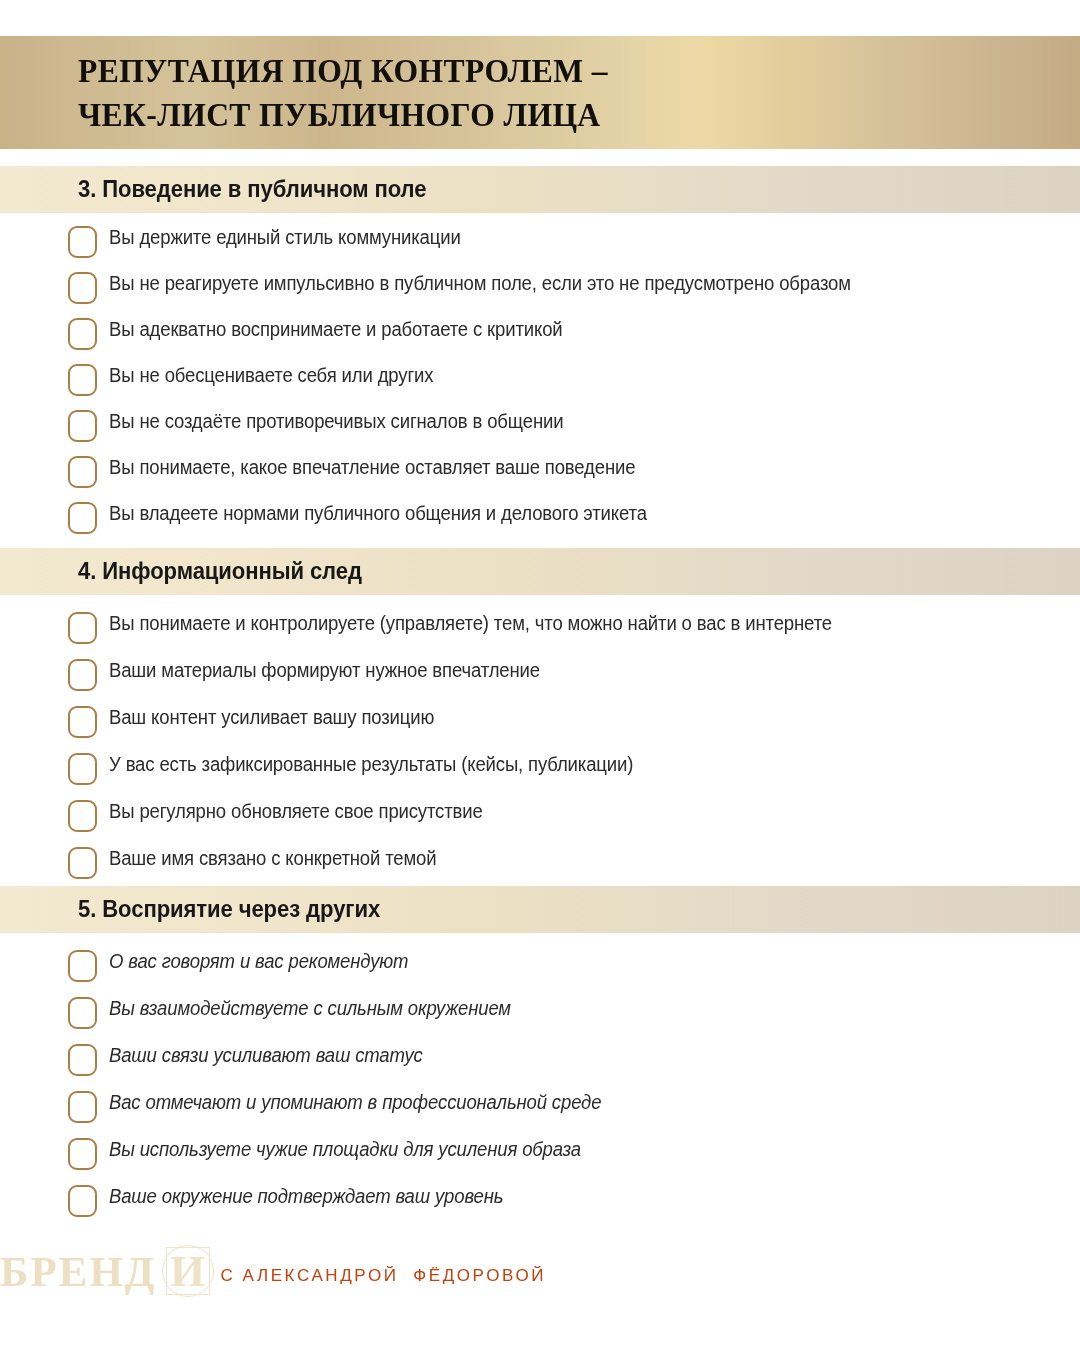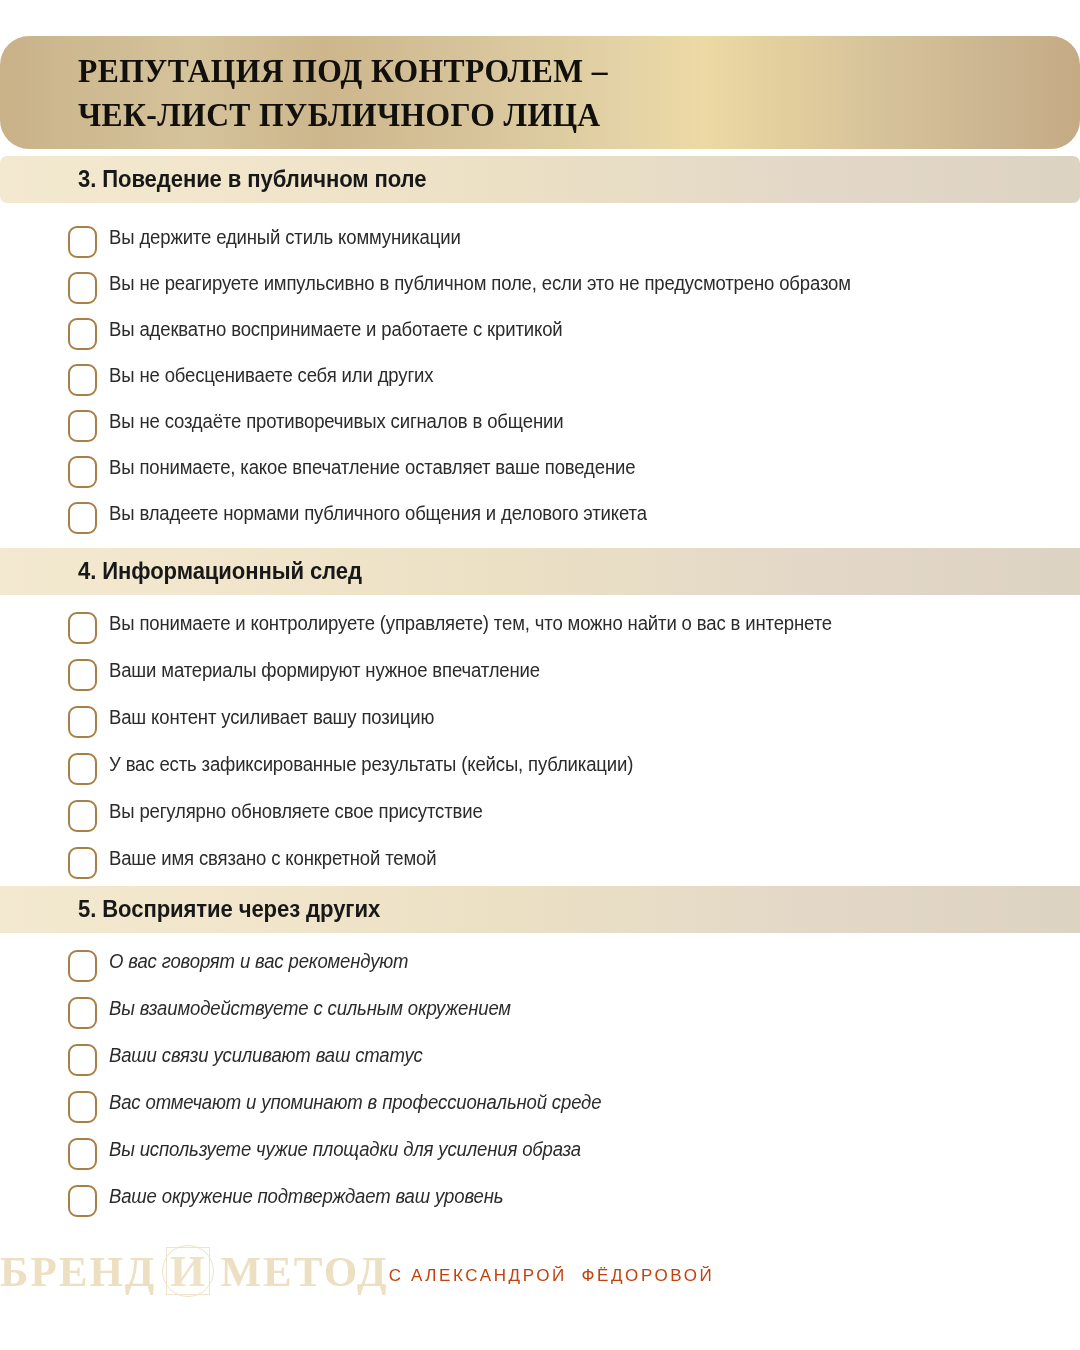--- a/index.html
+++ b/index.html
@@ -29,21 +29,20 @@
         #cdb68c 30%,
         #d8c59c 45%,
         #e4d3a6 58%,
         #ecd9a4 65%,
         #e3cf9d 72%,
         #d6c29a 82%,
         #cbb590 92%,
         #c5ab84 100%);
     display: flex;
     align-items: center;
-    border-radius: 29px;
   }
   .header-title {
     margin-left: 78px;
     font-family: "Liberation Serif", serif;
     font-weight: 700;
     font-size: 34px;
     line-height: 1.28;
     letter-spacing: 0.4px;
     color: #12100c;
     white-space: pre-line;
@@ -54,21 +53,21 @@
   
   .section-band {
     position: absolute;
     left: 0;
     width: 1080px;
     height: 47px;
     background: linear-gradient(90deg, #f3e9d0 0%, #f1e6cb 22%, #ebe0c4 48%, #e3d8c8 76%, #ddd3c3 100%);
     display: flex;
     align-items: center;
   }
-  .section-band.s3 { top: 156px; border-radius: 7px; }
+  .section-band.s3 { top: 166px; }
   .section-band.s4 { top: 548px; }
   .section-band.s5 { top: 886px; }
 
   .section-title {
     margin-left: 78px;
     font-family: "Liberation Sans", sans-serif;
     font-weight: 700;
     font-size: 23px;
     letter-spacing: -0.1px;
     color: #181818;
@@ -282,16 +281,15 @@
 </div>
 
 <div class="footer">
   <div class="logo-wordmark">
     <span>БРЕНД</span>
     <span class="logo-mark">
       <span class="mk-square"></span>
       <span class="mk-circle"></span>
       <span class="mk-letter">И</span>
     </span>
-    <span>МЕТОД</span>
   </div>
   <div class="logo-sub">С АЛЕКСАНДРОЙ  ФЁДОРОВОЙ</div>
 </div>
 
 </body></html>

